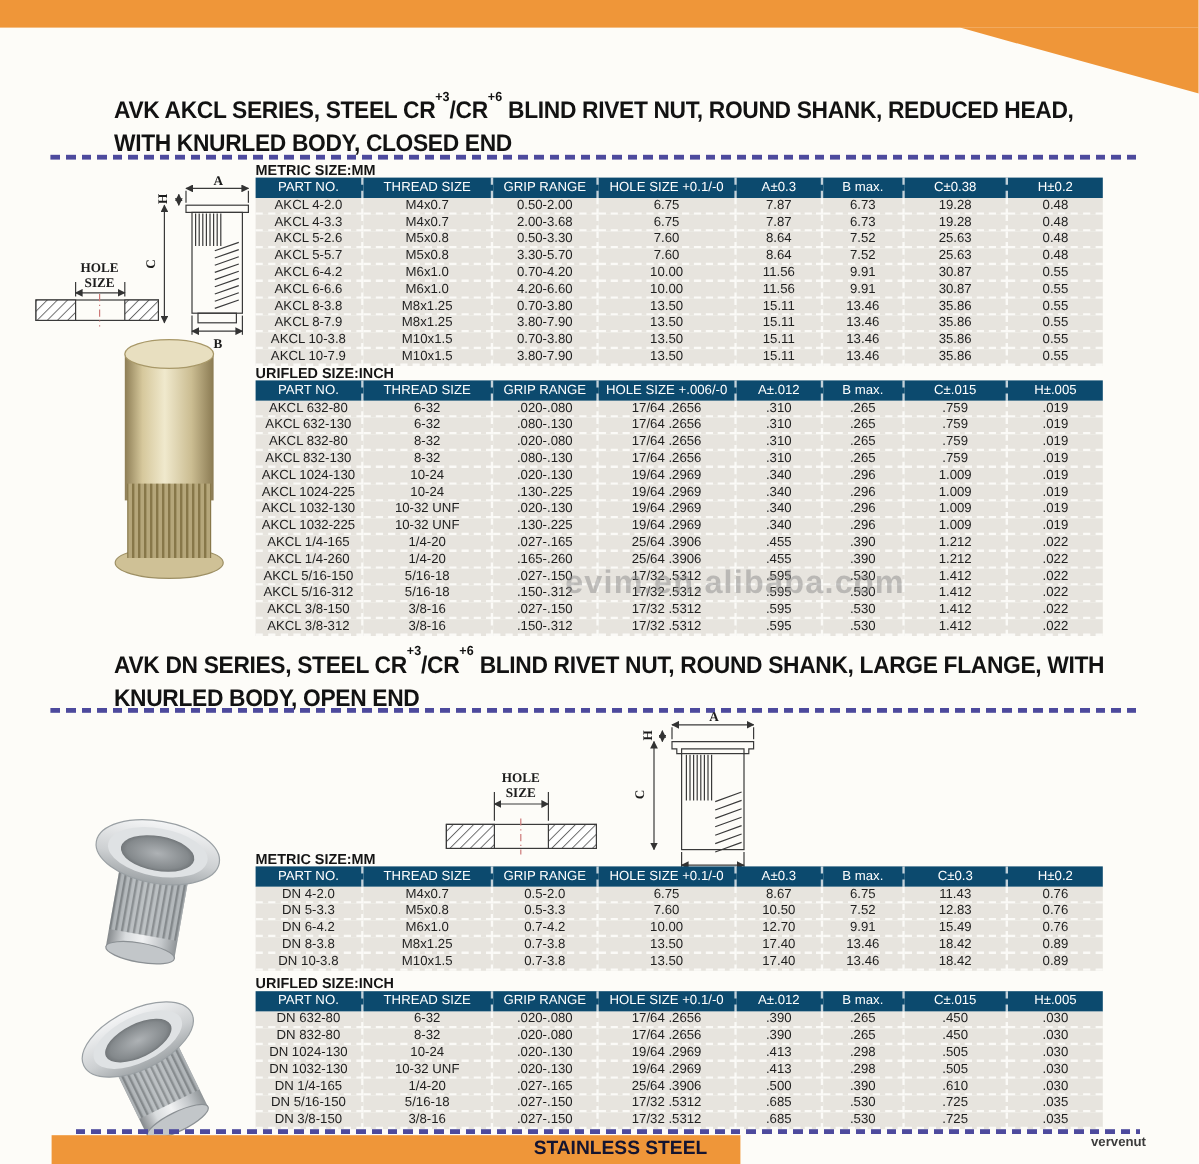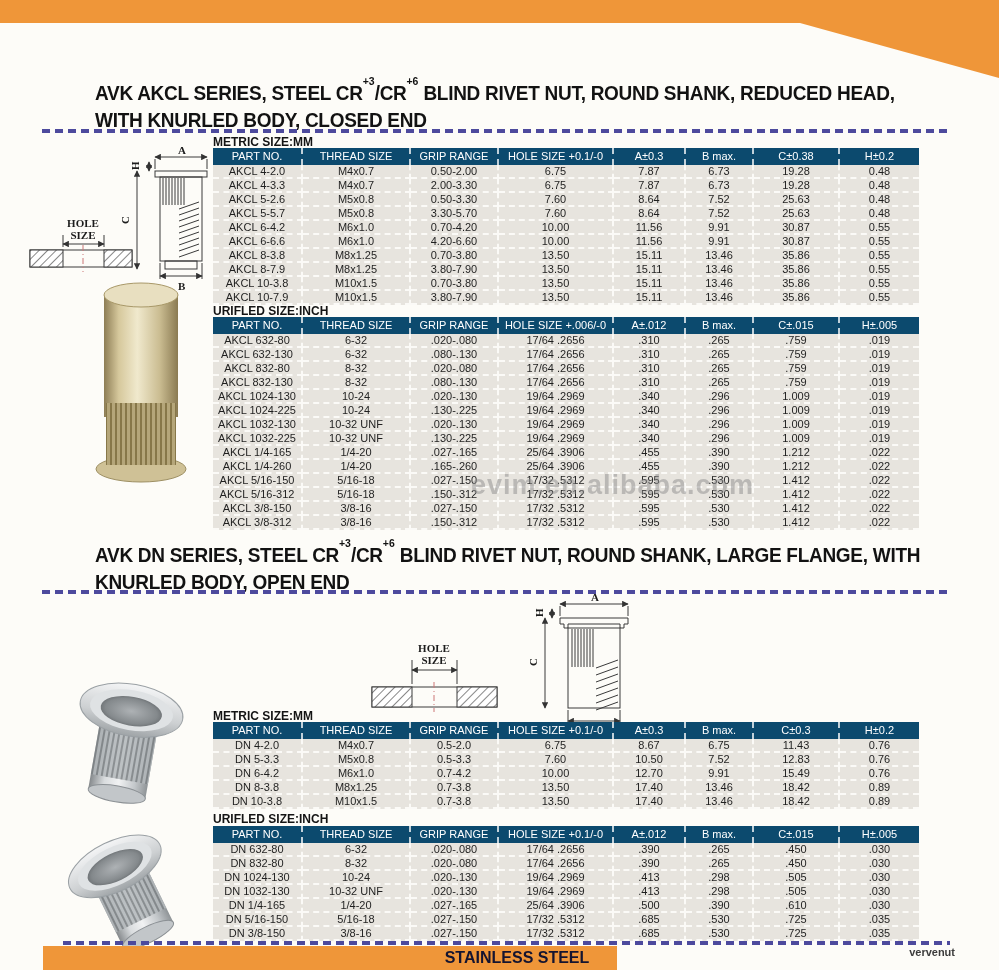--- a/index.html
+++ b/index.html
@@ -86,21 +86,21 @@
           <td>0.50-2.00</td>
           <td>6.75</td>
           <td>7.87</td>
           <td>6.73</td>
           <td>19.28</td>
           <td>0.48</td>
         </tr>
         <tr>
           <td>AKCL 4-3.3</td>
           <td>M4x0.7</td>
-          <td>2.00-3.30</td>
+          <td>2.00-3.68</td>
           <td>6.75</td>
           <td>7.87</td>
           <td>6.73</td>
           <td>19.28</td>
           <td>0.48</td>
         </tr>
         <tr>
           <td>AKCL 5-2.6</td>
           <td>M5x0.8</td>
           <td>0.50-3.30</td>

